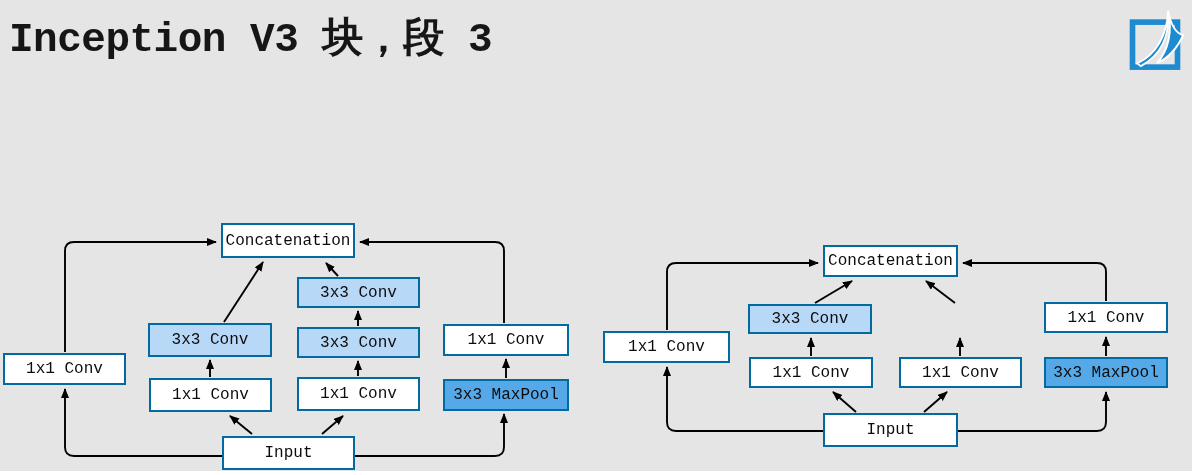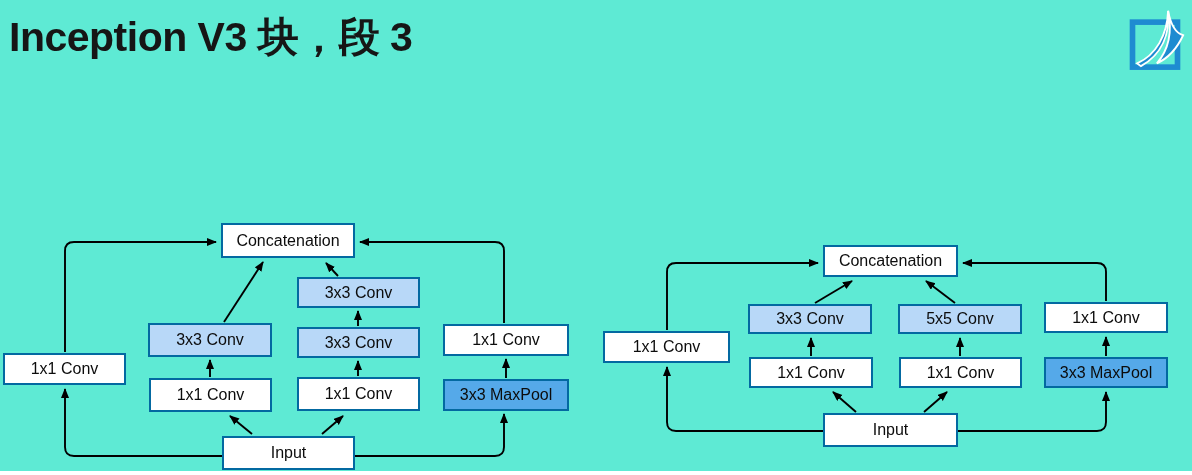--- a/index.html
+++ b/index.html
@@ -1,17 +1,17 @@
 <!DOCTYPE html>
 <html><head>
 <meta charset="utf-8">
 <style>
   html,body{margin:0;padding:0;background:#ffffff;}
-  #page{position:relative;width:1192px;height:471px;background:#5eead4;overflow:hidden;
-        font-family:Liberation Sans, sans-serif;}
+  #page{position:relative;width:1192px;height:471px;background:#e5e5e5;overflow:hidden;
+        font-family:Liberation Mono, monospace;}
   #title{position:absolute;left:9px;top:10px;font-size:41px;font-weight:700;color:#161616;
          letter-spacing:-0.5px;white-space:nowrap;}
   #logo{position:absolute;right:7px;top:4px;width:60px;height:70px;}
   #connectors{position:absolute;left:0;top:0;width:1192px;height:475px;pointer-events:none;}
   .box{position:absolute;box-sizing:border-box;border:2px solid #0369a1;background:#fff;
        display:flex;align-items:center;justify-content:center;font-size:16px;color:#0c0c0c;
        white-space:nowrap;}
   .box.blue{background:#b8d8f8;}
   .box.pool{background:#55a9e9;}
 </style>
@@ -71,19 +71,18 @@
   <div class="box blue" style="left:297px;top:327px;width:123px;height:31px;">3x3 Conv</div>
   <div class="box" style="left:297px;top:377px;width:123px;height:34px;">1x1 Conv</div>
   <div class="box" style="left:443px;top:324px;width:126px;height:32px;">1x1 Conv</div>
   <div class="box pool" style="left:443px;top:379px;width:126px;height:32px;">3x3 MaxPool</div>
   <div class="box" style="left:222px;top:436px;width:133px;height:34px;">Input</div>
 
   <div class="box" style="left:823px; top:245px;width:135px;height:32px;">Concatenation</div>
   <div class="box" style="left:603px; top:331px;width:127px;height:32px;">1x1 Conv</div>
   <div class="box blue" style="left:748px; top:304px;width:124px;height:30px;">3x3 Conv</div>
   <div class="box" style="left:749px; top:357px;width:124px;height:31px;">1x1 Conv</div>
-  <div class="box blue" style="left:898px; top:304px;width:124px;height:30px;">5x5 Conv</div>
   <div class="box" style="left:899px; top:357px;width:123px;height:31px;">1x1 Conv</div>
   <div class="box" style="left:1044px;top:302px;width:124px;height:31px;">1x1 Conv</div>
   <div class="box pool" style="left:1044px;top:357px;width:124px;height:31px;">3x3 MaxPool</div>
   <div class="box" style="left:823px; top:413px;width:135px;height:34px;">Input</div>
 
 </div>
 
 </body></html>

